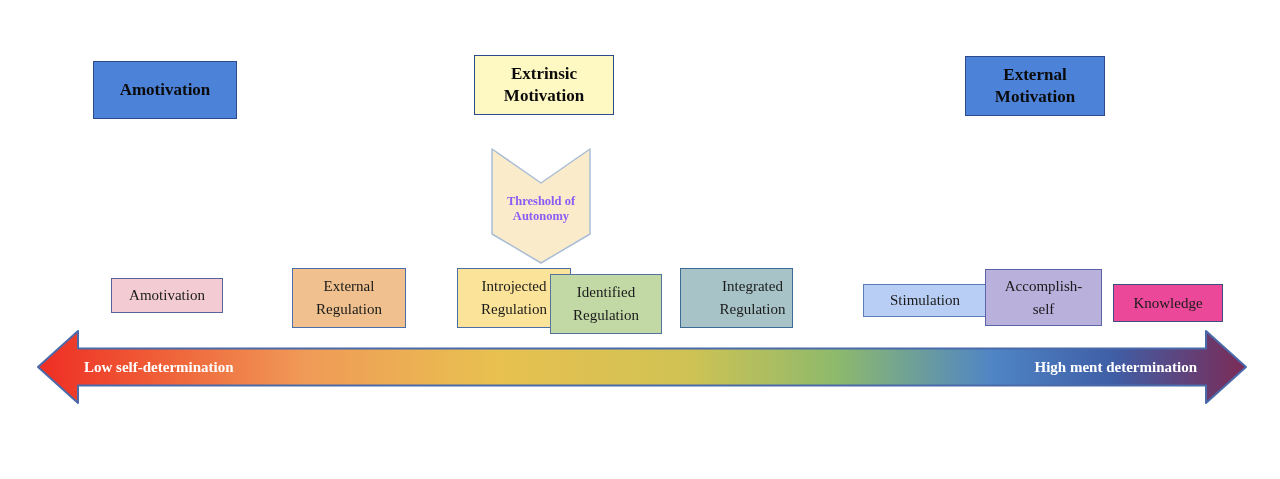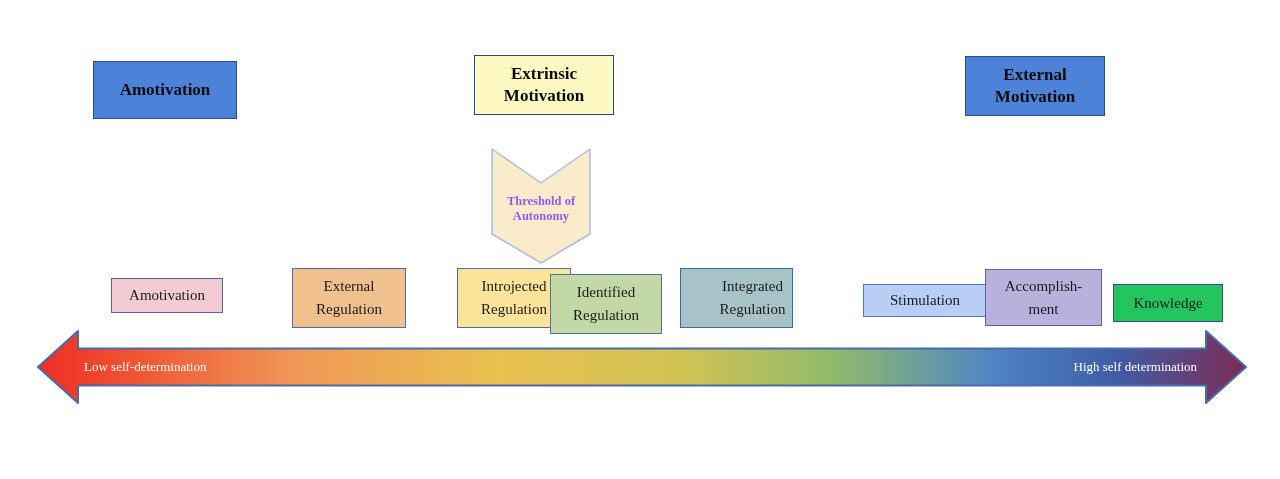--- a/index.html
+++ b/index.html
@@ -33,21 +33,21 @@
   .rb-1{left:292px;top:268px;width:114px;height:60px;}
   .rb-2{left:421px;top:268px;width:114px;height:60px;margin-left:36px;}
   .rb-3{left:550px;top:268px;width:112px;height:60px;margin-top:6px;}
   .rb-4{left:680px;top:268px;width:113px;height:60px;}
   .rb-5{left:863px;top:284px;width:124px;height:33px;}
   .rb-6{left:985px;top:269px;width:117px;height:57px;}
   .rb-7{left:1113px;top:284px;width:110px;height:38px;}
   
   .arrow-svg{position:absolute;left:0;top:325px;width:1280px;height:85px;}
   .arrow-label{
-    position:absolute;top:357px;font-weight:normal;font-size:13px;line-height:20px;
+    position:absolute;top:357px;font-weight:bold;font-size:15px;line-height:20px;
   }
   .arrow-label.low{left:84px;}
   .arrow-label.high{right:83px;text-align:right;}
 </style>
 </head>
 <body>
 
 <div class="canvas">
 
   <div class="cat-box cat-0" style="background: rgb(76, 130, 216); border-color: rgb(44, 74, 140);">
@@ -87,38 +87,38 @@
   </div>
   <div class="reg-box rb-4" style="background: rgb(168, 195, 200); border-color: rgb(62, 106, 150); padding-left: 32px;">
     <span>Integrated
 Regulation</span>
   </div>
   <div class="reg-box rb-5" style="background: rgb(185, 206, 244); border-color: rgb(91, 122, 184);">
     <span>Stimulation</span>
   </div>
   <div class="reg-box rb-6" style="background: rgb(185, 176, 220); border-color: rgb(91, 100, 168);">
     <span>Accomplish-
-ment</span>
+self</span>
   </div>
-  <div class="reg-box rb-7" style="background: #22c55e; border-color: rgb(62, 78, 126);">
+  <div class="reg-box rb-7" style="background: #ec4899; border-color: rgb(62, 78, 126);">
     <span>Knowledge</span>
   </div>
 
   <svg class="arrow-svg" viewBox="0 0 1280 85">
     <defs>
       <linearGradient id="arrowGrad" gradientUnits="userSpaceOnUse" x1="38" y1="0" x2="1246" y2="0">
           <stop offset="0%" stop-color="#ee2d24"></stop>
           <stop offset="9%" stop-color="#ef5a35"></stop>
           <stop offset="22%" stop-color="#f09a57"></stop>
           <stop offset="38%" stop-color="#e8c150"></stop>
           <stop offset="54%" stop-color="#cfc254"></stop>
           <stop offset="66%" stop-color="#8eba6b"></stop>
           <stop offset="79%" stop-color="#4f85c5"></stop>
           <stop offset="89%" stop-color="#3f5ea6"></stop>
           <stop offset="100%" stop-color="#7c2b56"></stop>
         </linearGradient>
     </defs>
     <path d="M38,42 L78,6 L78,23.5 L1206,23.5 L1206,6 L1246,42 L1206,78 L1206,60.5 L78,60.5 L78,78 Z" fill="url(#arrowGrad)" stroke-width="2" stroke-linejoin="round" style="stroke: rgb(74, 106, 170);"></path>
   </svg>
   <div class="arrow-label low" style="color: rgb(255, 255, 255);">Low self-determination</div>
-  <div class="arrow-label high" style="color: rgb(255, 255, 255);">High self determination</div>
+  <div class="arrow-label high" style="color: rgb(255, 255, 255);">High ment determination</div>
 
 </div>
 
 </body></html>

